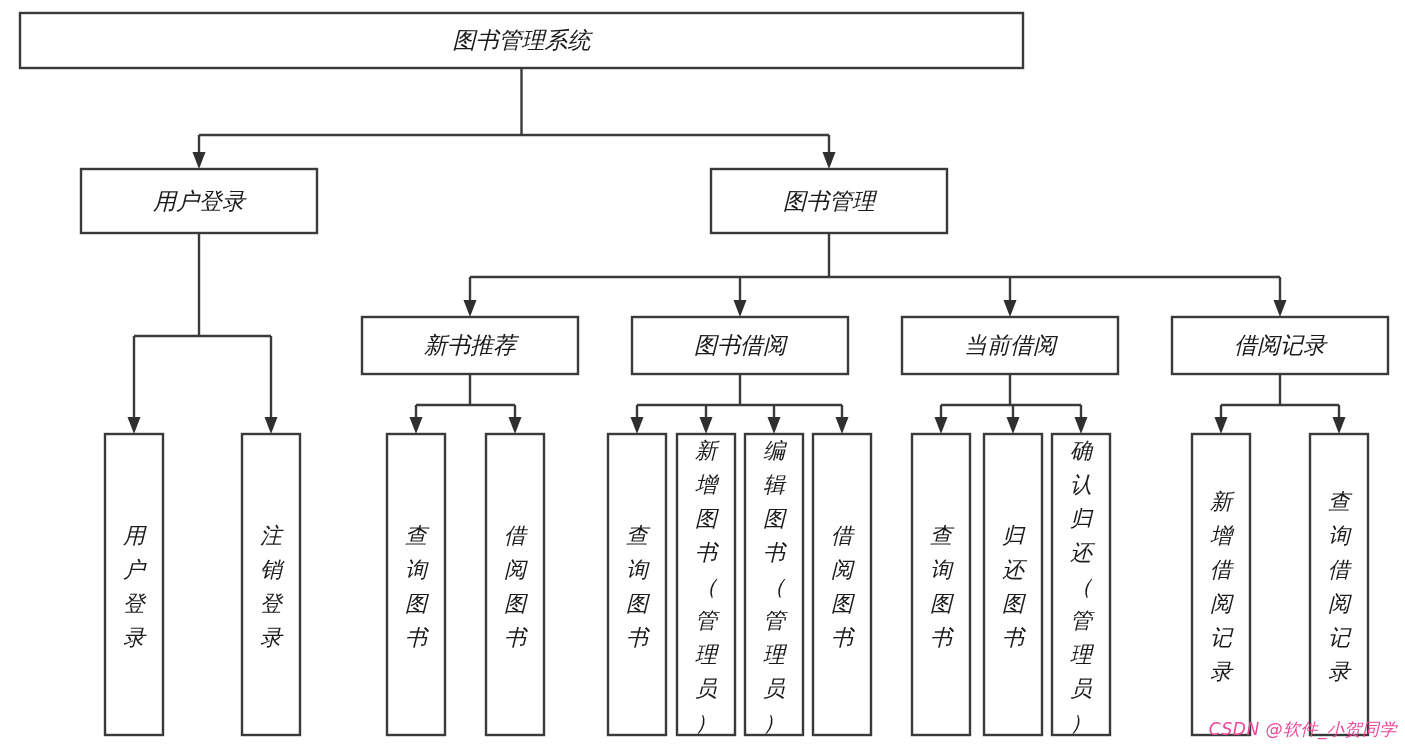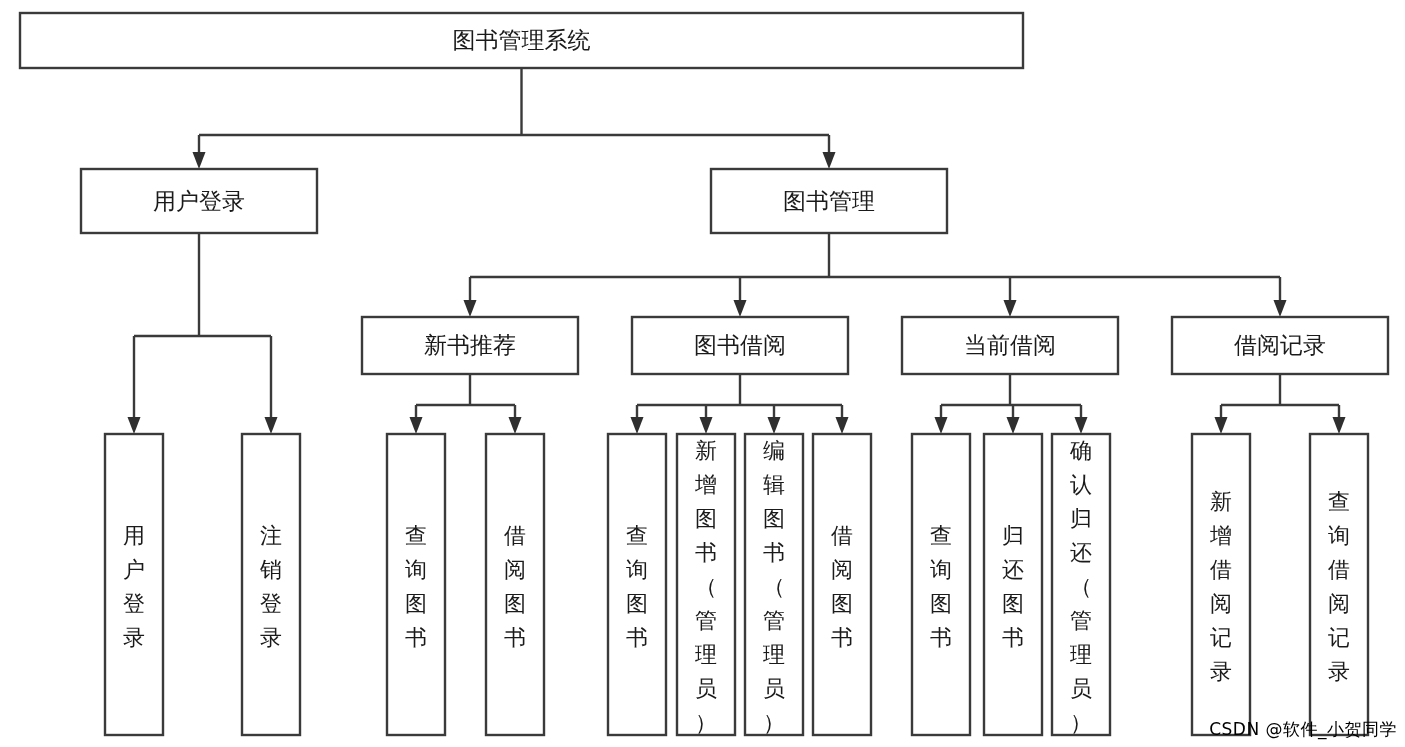--- a/index.html
+++ b/index.html
@@ -11,20 +11,21 @@
     width: 1405px;
     height: 747px;
     font-family: "DejaVu Sans", "Liberation Sans", sans-serif;
     overflow: hidden;
     position: relative;
   }
   #diagram-root {
     position: relative;
     width: 1405px;
     height: 747px;
+    font-style: italic;
   }
   svg.tree-canvas {
     position: absolute;
     top: 0; left: 0;
     width: 1405px;
     height: 747px;
     display: block;
   }
   .node-box {
     fill: #ffffff;
@@ -53,21 +54,21 @@
     font-size: 22px;
     fill: #1a1a1a;
     text-anchor: middle;
   }
   .watermark {
     position: absolute;
     right: 8px;
     bottom: 6px;
     font-family: "DejaVu Sans", "Liberation Sans", sans-serif;
     font-size: 17px;
-    color: #000000;
+    color: #ec4899;
     letter-spacing: 0.5px;
     white-space: nowrap;
     user-select: none;
   }
 </style>
 </head>
 <body>
 
 <div id="diagram-root">
   <svg class="tree-canvas" id="tree-canvas" viewBox="0 0 1405 747" xmlns="http://www.w3.org/2000/svg">

